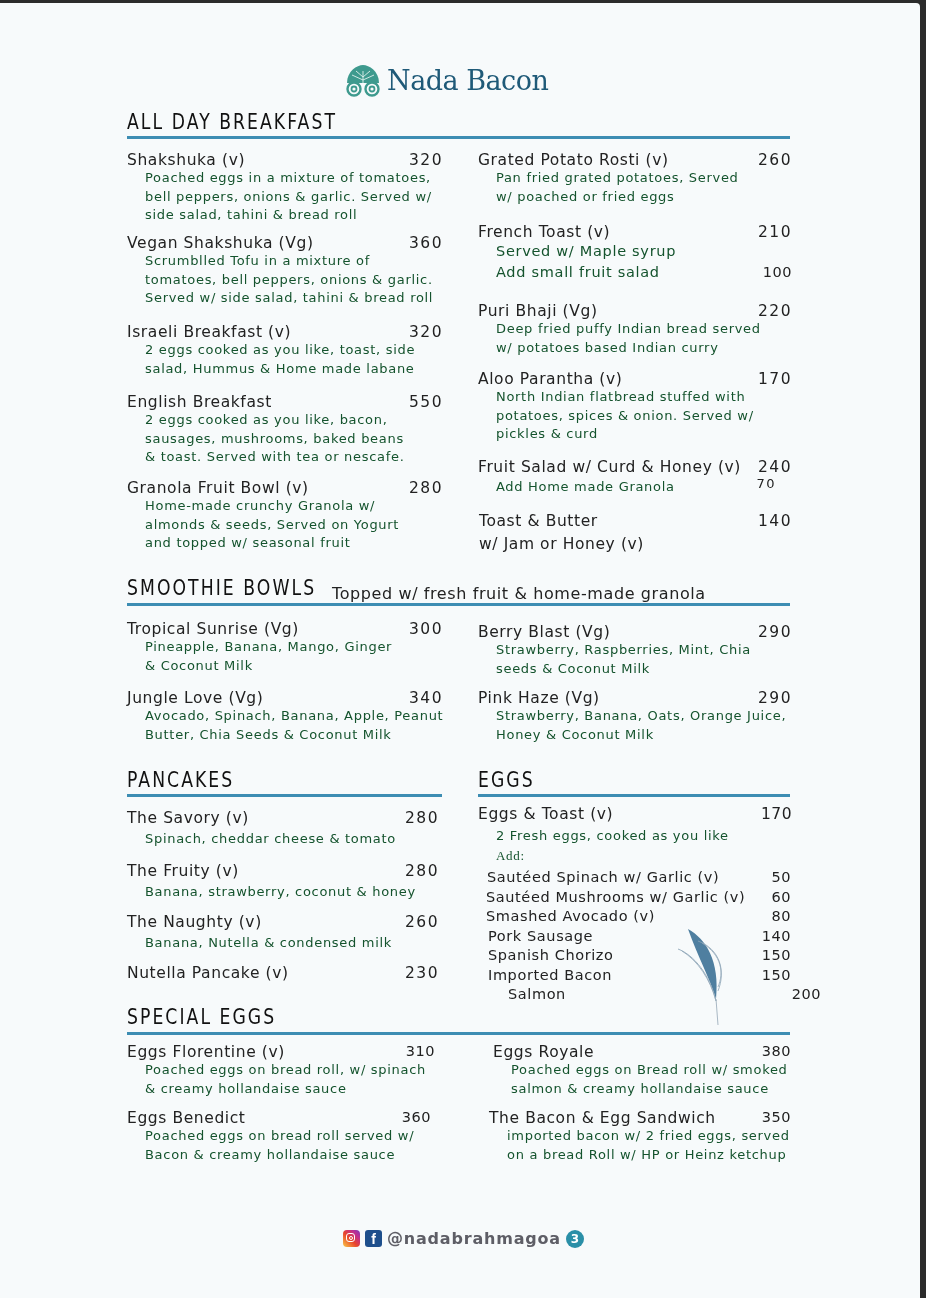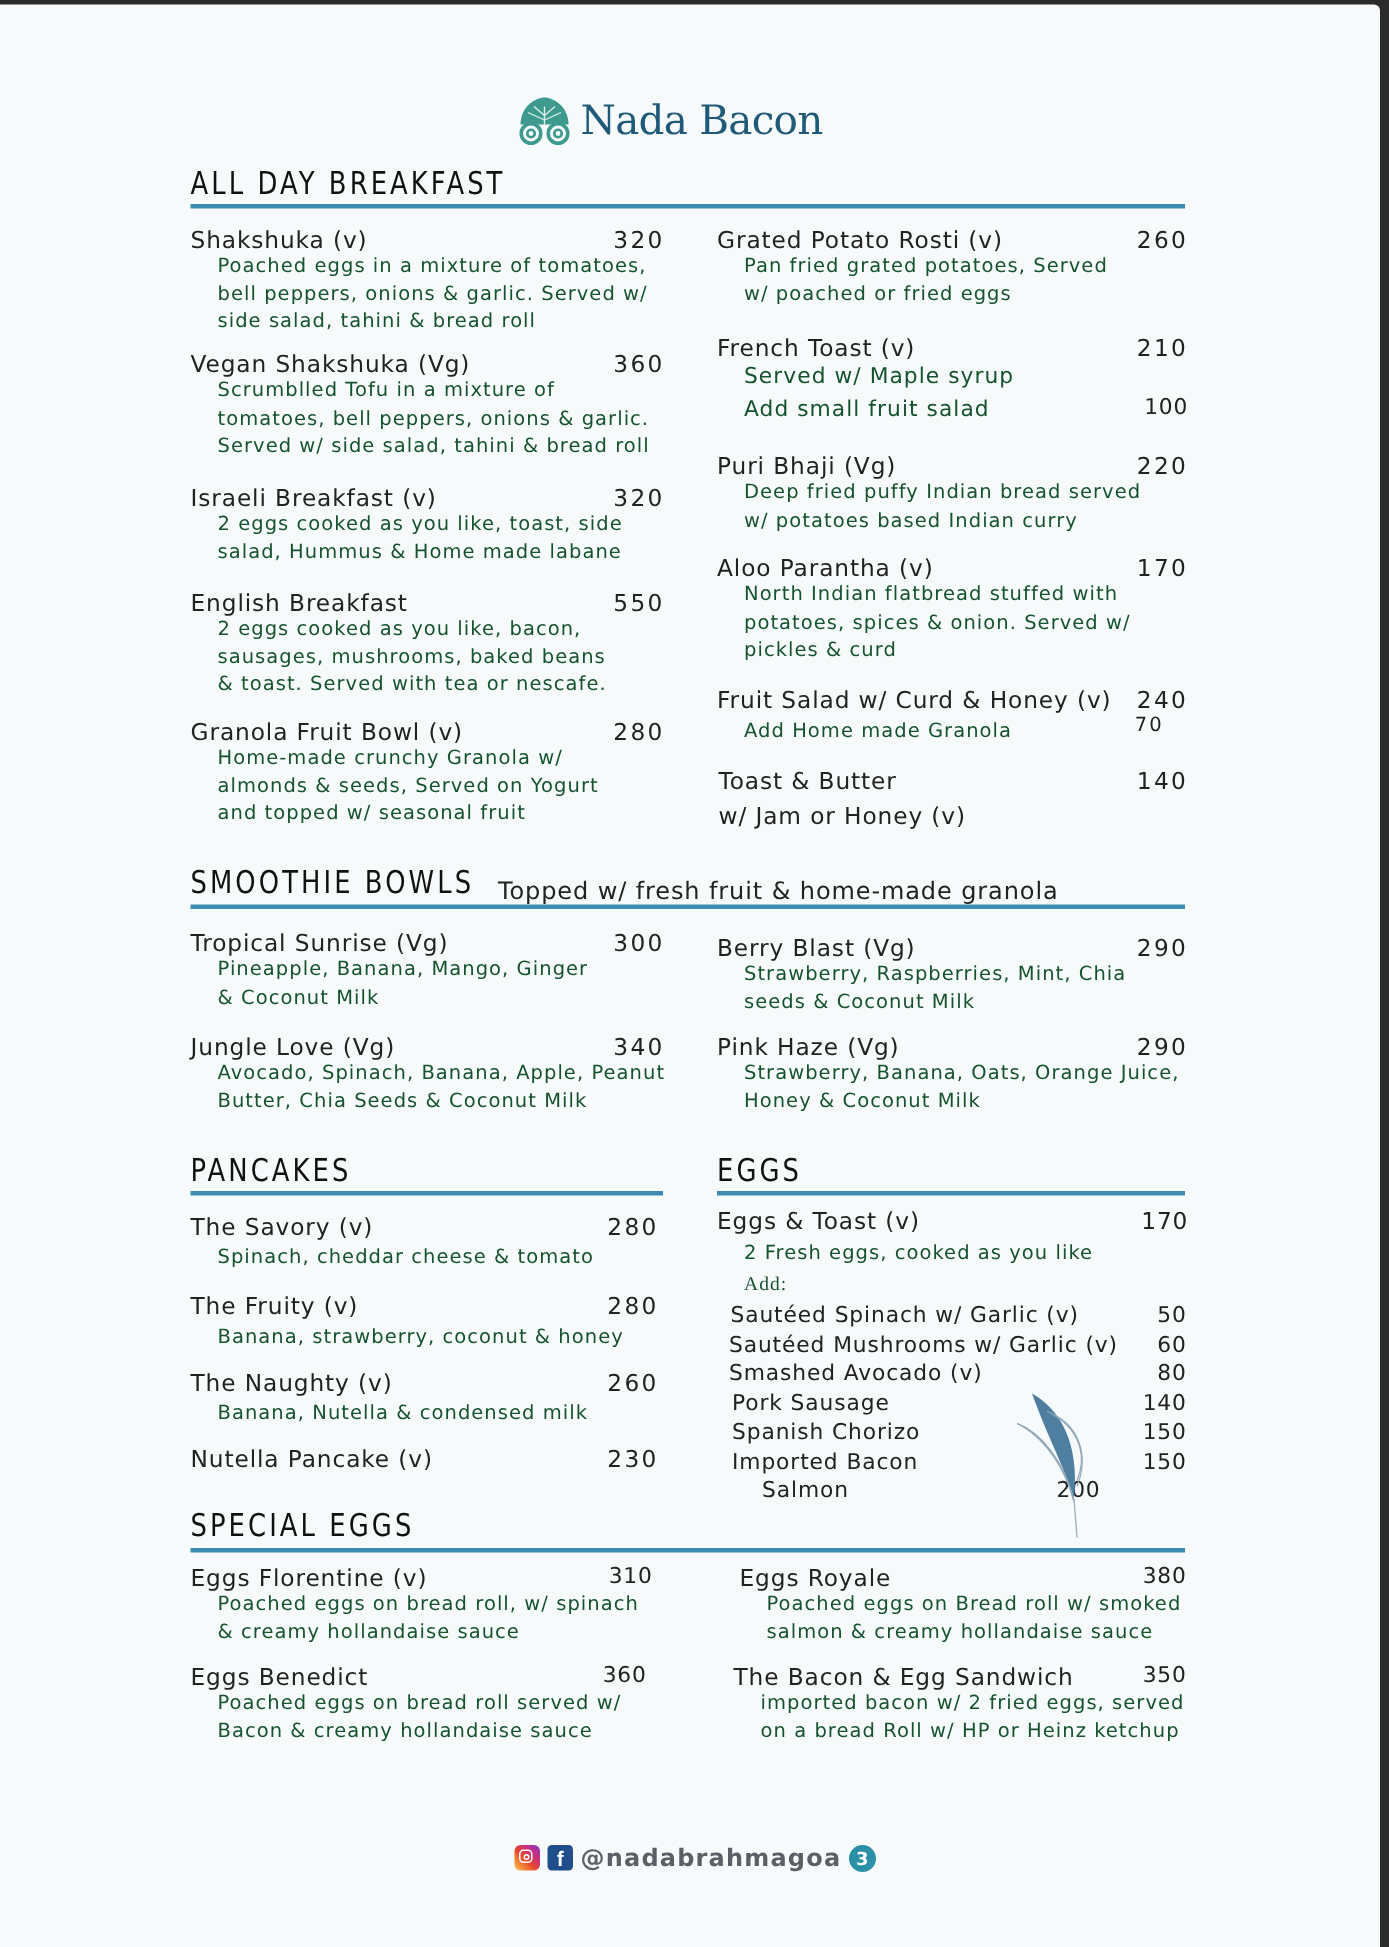--- a/index.html
+++ b/index.html
@@ -258,21 +258,21 @@
   <div class="addon-price" style="left:731px; top:886px;">60</div>
   <div class="addon" style="left:486px; top:905px;">Smashed Avocado (v)</div>
   <div class="addon-price" style="left:731px; top:905px;">80</div>
   <div class="addon" style="left:488px; top:925px;">Pork Sausage</div>
   <div class="addon-price" style="left:731px; top:925px;">140</div>
   <div class="addon" style="left:488px; top:944px;">Spanish Chorizo</div>
   <div class="addon-price" style="left:731px; top:944px;">150</div>
   <div class="addon" style="left:488px; top:964px;">Imported Bacon</div>
   <div class="addon-price" style="left:731px; top:964px;">150</div>
   <div class="addon" style="left:488px; top:983px;margin-left:20px;">Salmon</div>
-  <div class="addon-price" style="left:689px; top:983px;text-align:center;">200</div>
+  <div class="addon-price" style="left:761px; top:983px;">200</div>
 
   <svg class="leaf" viewBox="0 0 60 106">
     <path d="M12 8 C30 18, 44 40, 40 78 C34 58, 22 36, 12 8 Z" fill="#4f7fa0"></path>
     <path d="M2 28 C18 34, 34 54, 40 80" stroke="#8fa6b8" stroke-width="0.9" fill="none"></path>
     <path d="M6 30 C22 40, 34 58, 40 80" stroke="#8fa6b8" stroke-width="0.8" fill="none"></path>
     <path d="M22 20 C44 28, 50 50, 42 70" stroke="#8fa6b8" stroke-width="0.8" fill="none"></path>
     <path d="M26 22 C46 34, 48 52, 42 66" stroke="#8fa6b8" stroke-width="0.8" fill="none"></path>
     <path d="M40 78 L42 104" stroke="#9fb0bd" stroke-width="0.9" fill="none"></path>
   </svg>
 

